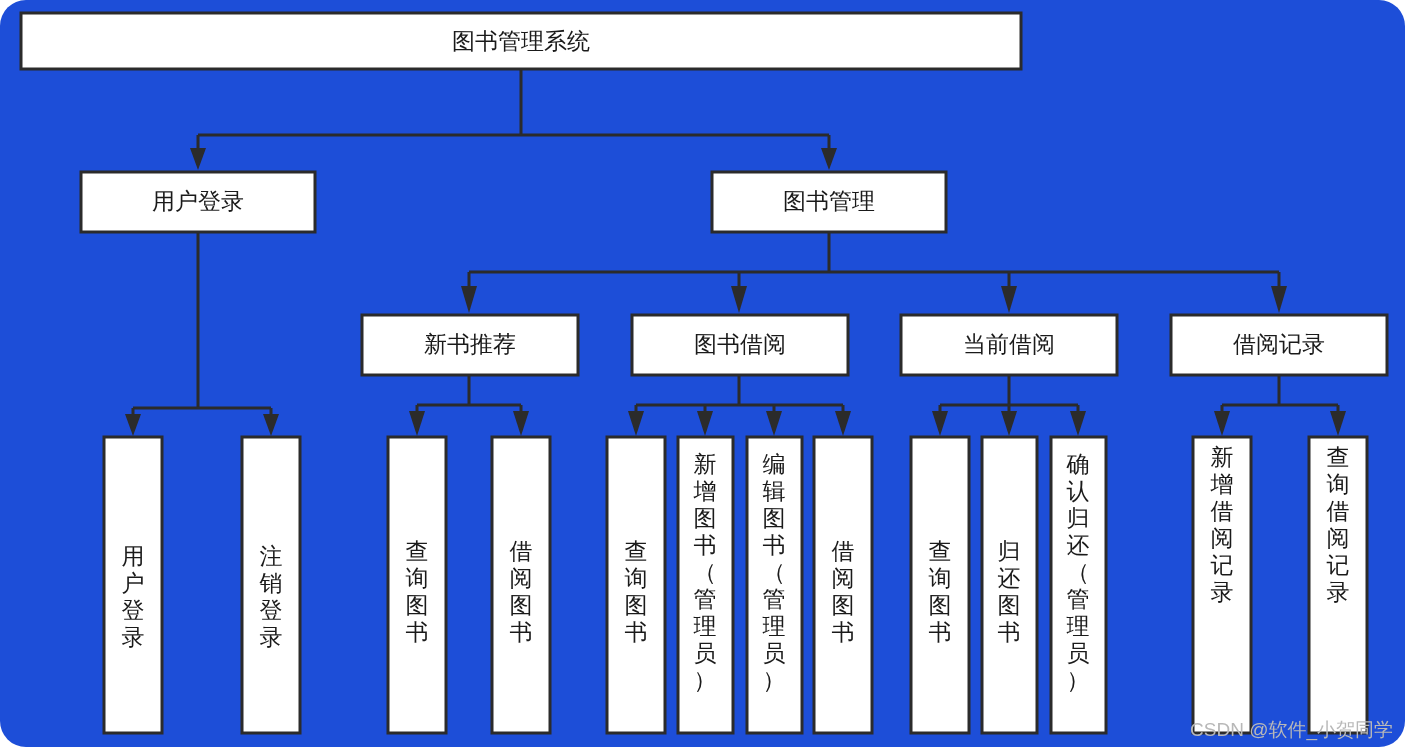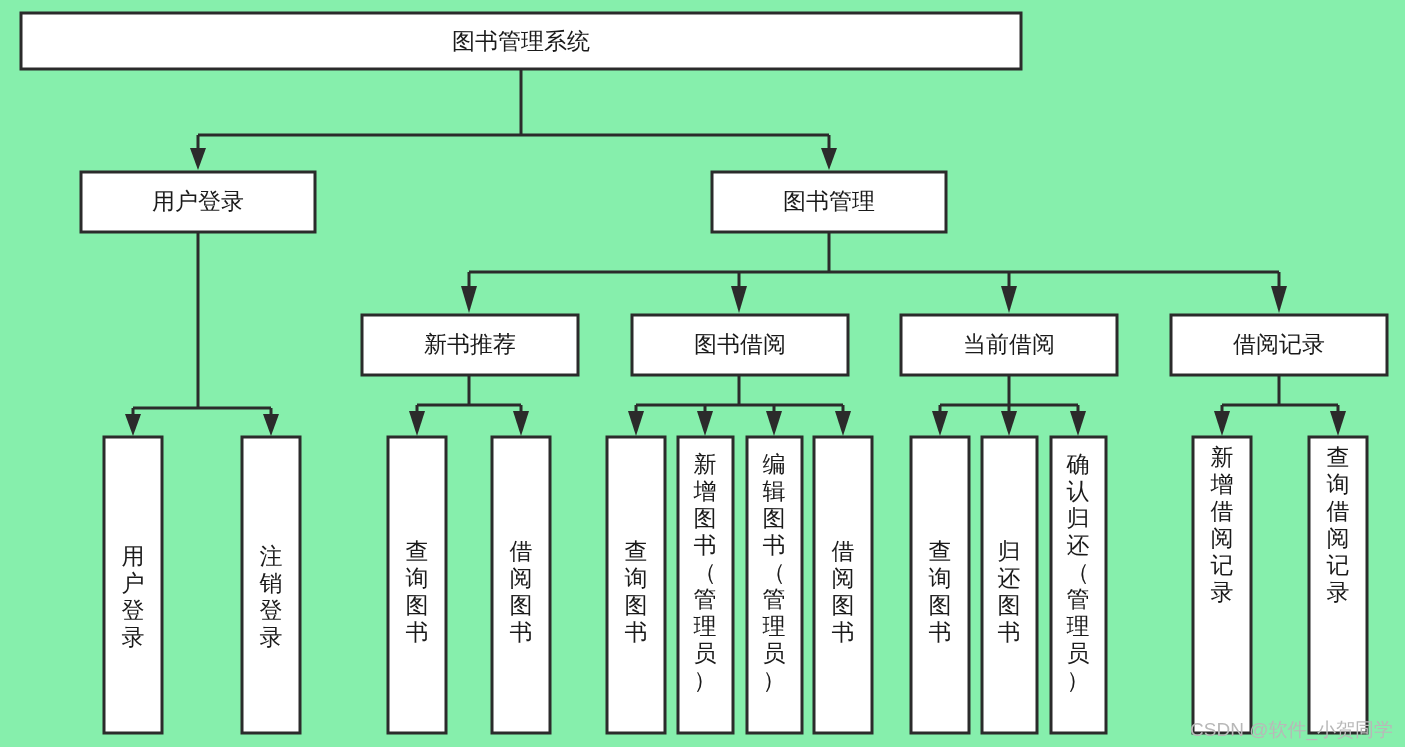--- a/index.html
+++ b/index.html
@@ -7,22 +7,23 @@
     padding: 0;
     background: #ffffff;
   }
   body {
     font-family: "Liberation Sans", "DejaVu Sans", sans-serif;
   }
   #diagram-root {
     position: relative;
     width: 1405px;
     height: 747px;
-    background: #86efac;
+    background: #1d4ed8;
     overflow: hidden;
+    border-radius: 26px;
   }
   svg.chart-svg {
     position: absolute;
     left: 0;
     top: 0;
     width: 1405px;
     height: 747px;
     display: block;
   }
   .node-box {

